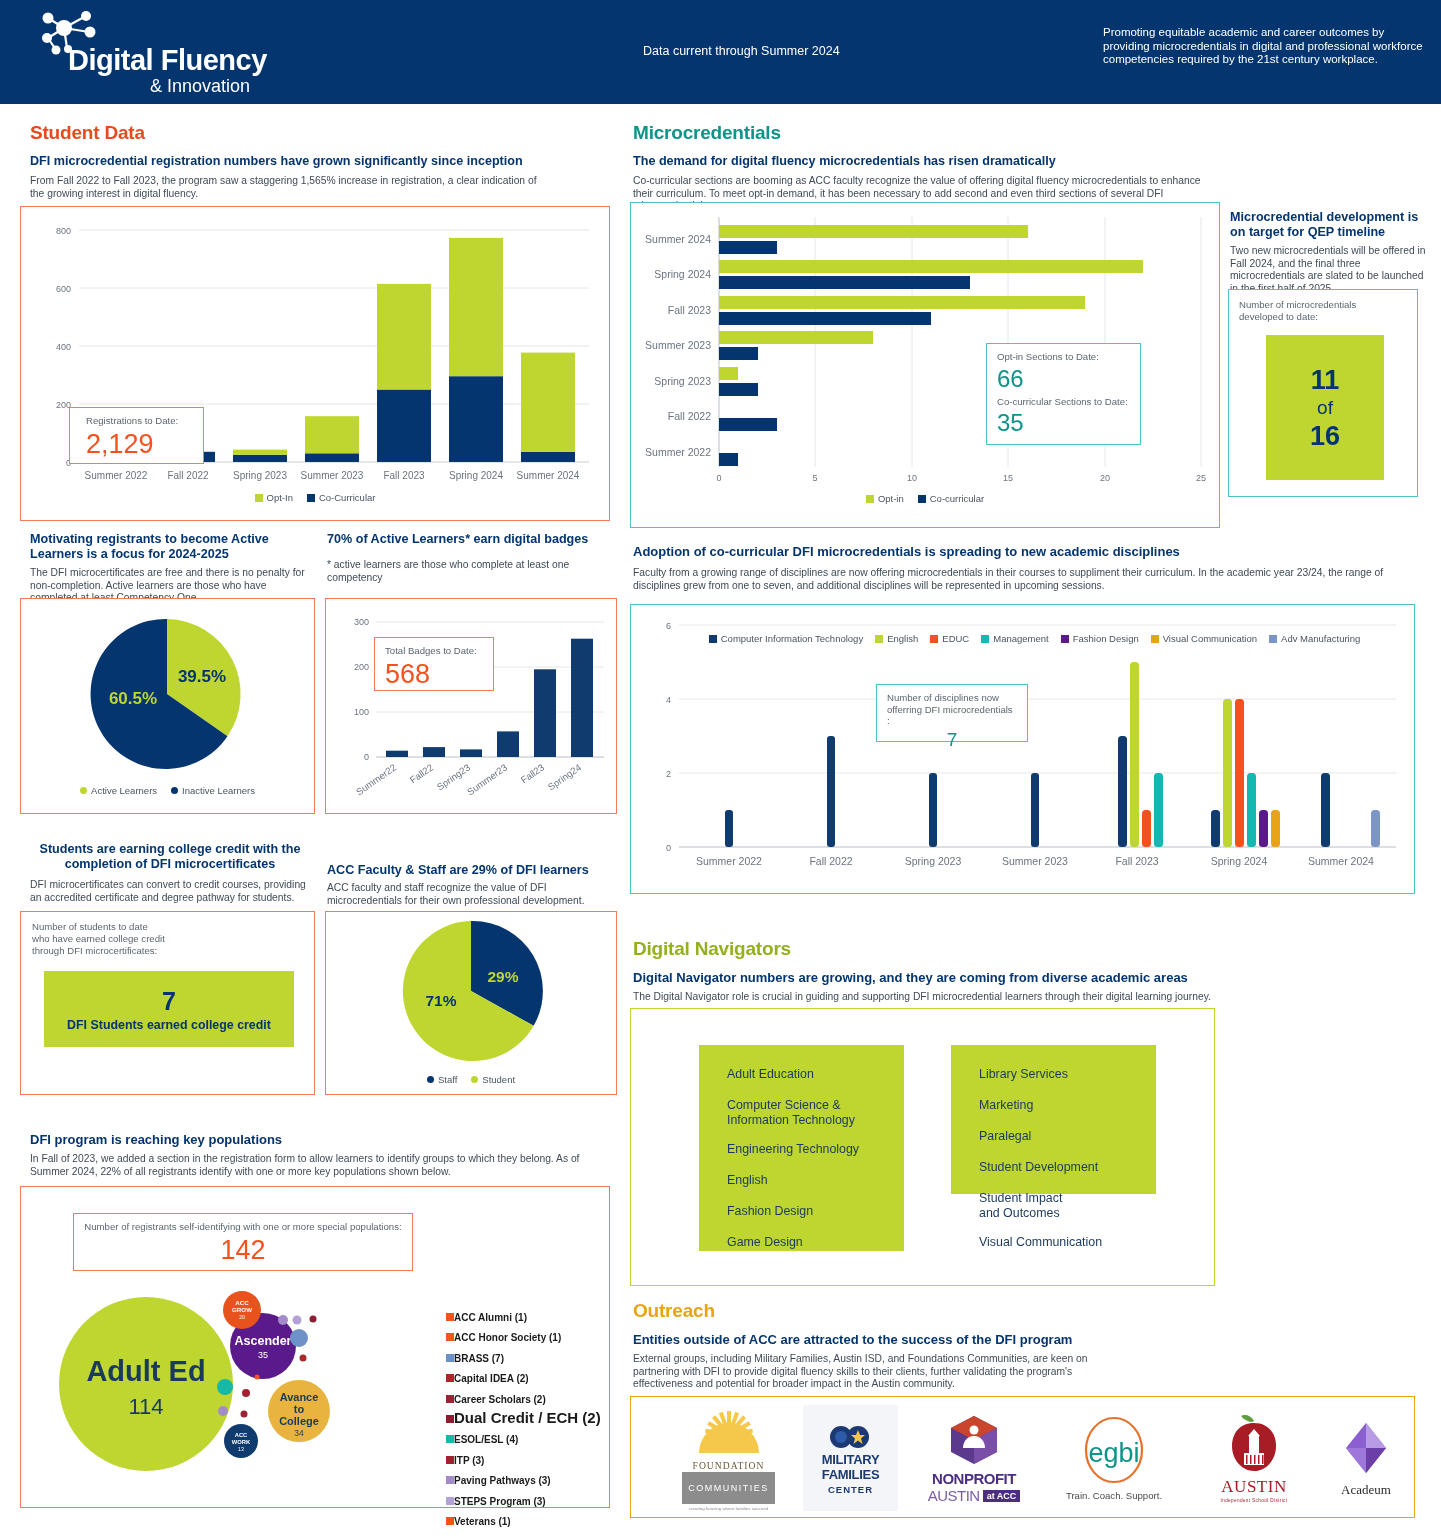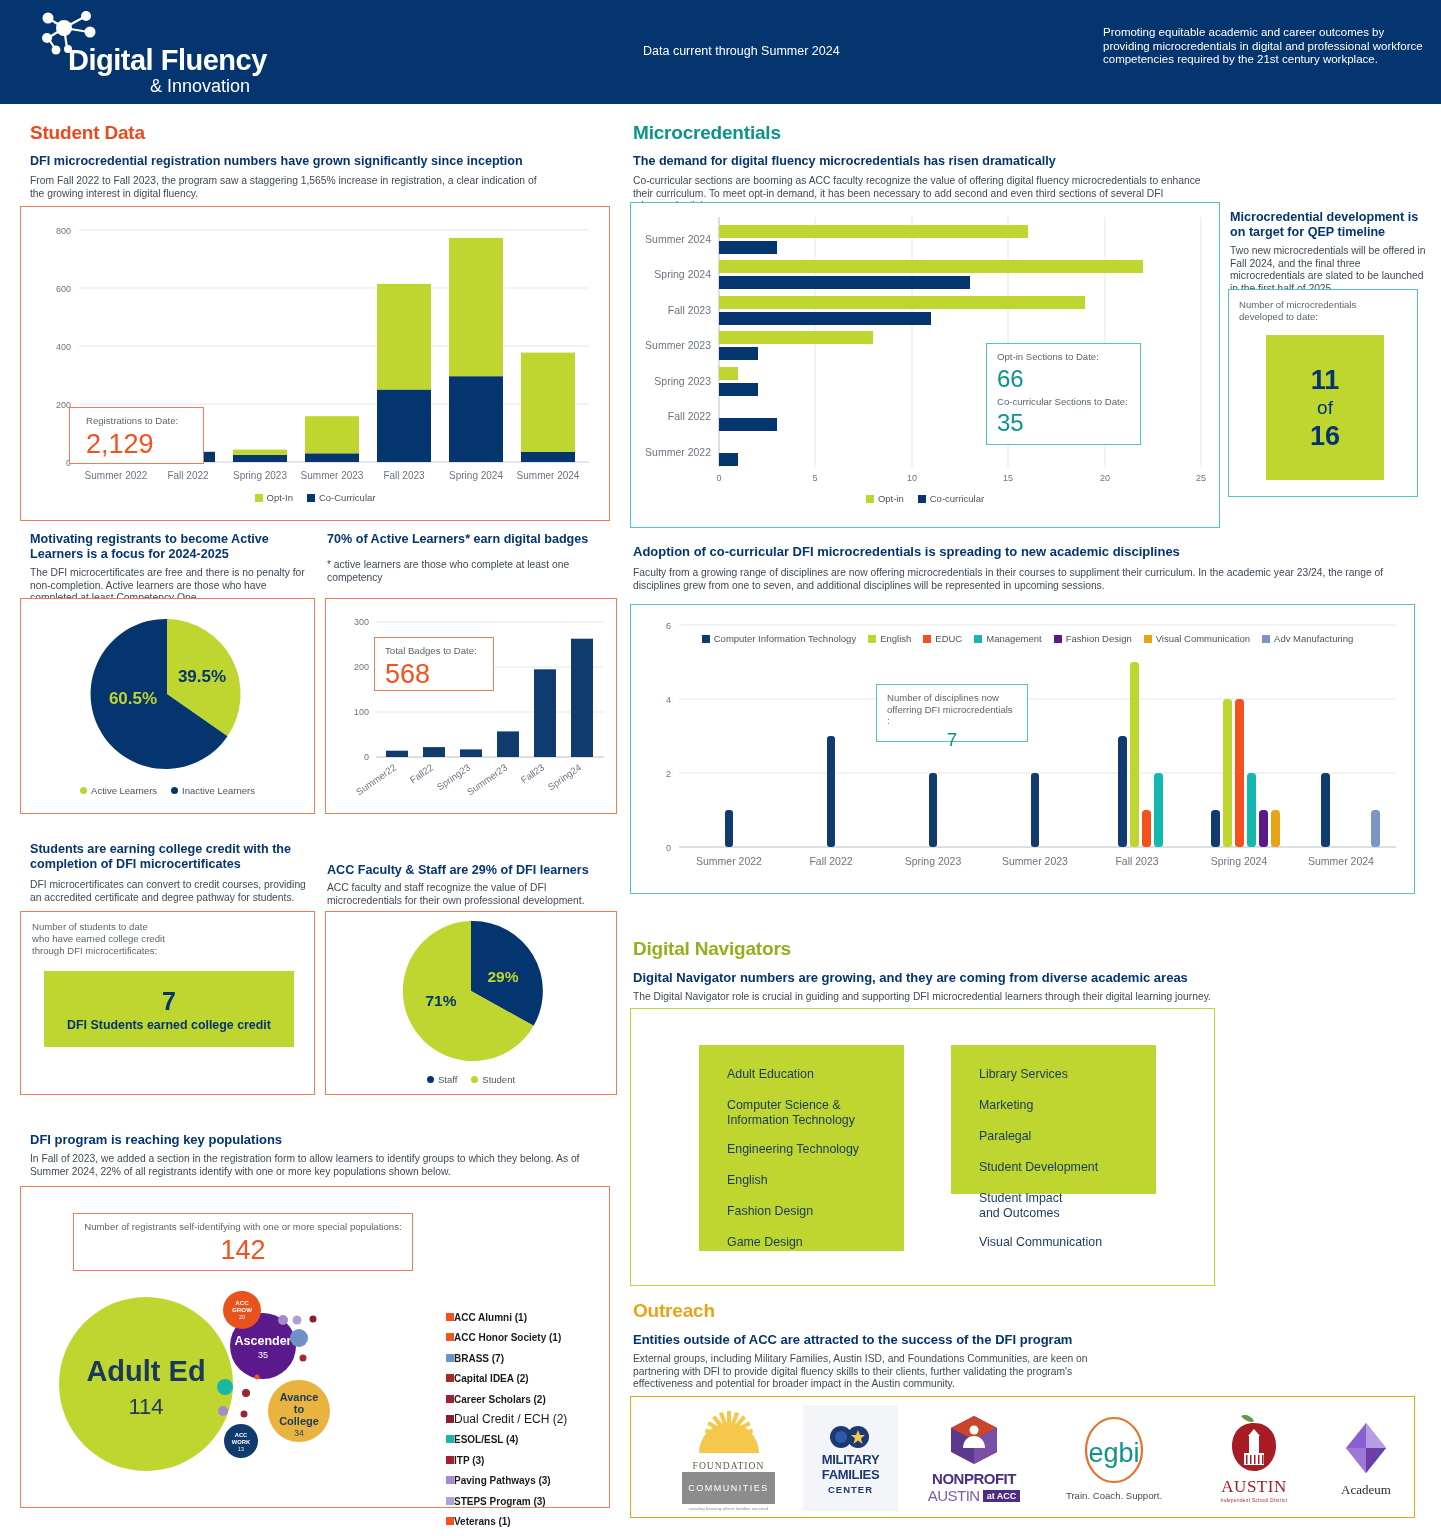--- a/index.html
+++ b/index.html
@@ -212,21 +212,21 @@
       <text class="axis-lbl" x="182" y="170" transform="rotate(-35 182 170)" text-anchor="end" style="font-size:9.5px">Summer23</text>
       <text class="axis-lbl" x="219" y="170" transform="rotate(-35 219 170)" text-anchor="end" style="font-size:9.5px">Fall23</text>
       <text class="axis-lbl" x="256" y="170" transform="rotate(-35 256 170)" text-anchor="end" style="font-size:9.5px">Spring24</text>
     </svg>
     <div class="callout abs" style="left:48px; top:38px; width:120px; height:54px;">
       <div class="clabel">Total Badges to Date:</div>
       <div class="cnum">568</div>
     </div>
   </div>
 
-  <div class="hdl abs" style="left:30px; top:738px; width:280px;">Students are earning college credit with the completion of DFI microcertificates</div>
+  <div class="hdl abs" style="left:30px; top:738px; width:280px;text-align:center;">Students are earning college credit with the completion of DFI microcertificates</div>
   <div class="sub abs" style="left:30px; top:772px; width:280px;">DFI microcertificates can convert to credit courses, providing an accredited certificate and degree pathway for students.</div>
 
   <div class="hdl abs" style="left:327px; top:759px; width:290px;">ACC Faculty &amp; Staff are 29% of DFI learners</div>
   <div class="sub abs" style="left:327px; top:775px; width:290px;">ACC faculty and staff recognize the value of DFI microcredentials for their own professional development.</div>
 
   <div class="panel abs" style="left:20px; top:807px; width:295px; height:184px;">
     <div class="clabel abs" style="left:11px; top:9px; width:240px; white-space:pre-line; color:#5b6670; font-size:9.6px; line-height:11.8px;">Number of students to date
 who have earned college credit
 through DFI microcertificates:</div>
     <div class="greenbox abs" style="left:23px; top:59px; width:250px; height:76px;">
@@ -298,21 +298,21 @@
       <circle cx="172" cy="132" r="5" fill="#A38BC8"></circle>
       <circle cx="193" cy="135" r="3.5" fill="#9B2335"></circle>
       <circle cx="206" cy="98" r="2.5" fill="#F4511E"></circle>
     </svg>
     <div class="abs" style="left:425px; top:120px; width:170px;">
       <div class="li" style="margin-bottom:2.4px;"><i class="sw" style="background:#F4511E"></i><span style="font-size:10px;color:#1a1a1a;font-weight:600">ACC Alumni (1)</span></div>
       <div class="li" style="margin-bottom:2.4px;"><i class="sw" style="background:#EE5722"></i><span style="font-size:10px;color:#1a1a1a;font-weight:600">ACC Honor Society (1)</span></div>
       <div class="li" style="margin-bottom:2.4px;"><i class="sw" style="background:#6E92C8"></i><span style="font-size:10px;color:#1a1a1a;font-weight:600">BRASS (7)</span></div>
       <div class="li" style="margin-bottom:2.4px;"><i class="sw" style="background:#A52A2A"></i><span style="font-size:10px;color:#1a1a1a;font-weight:600">Capital IDEA (2)</span></div>
       <div class="li" style="margin-bottom:2.4px;"><i class="sw" style="background:#9B2335"></i><span style="font-size:10px;color:#1a1a1a;font-weight:600">Career Scholars (2)</span></div>
-      <div class="li" style="margin-bottom:2.4px;"><i class="sw" style="background:#8B1E2E"></i><span style="font-size:12px;color:#1a1a1a;font-weight:400">Dual Credit / ECH (2)</span></div>
+      <div class="li" style="margin-bottom:2.4px;"><i class="sw" style="background:#8B1E2E"></i><span style="font-size:15px;color:#1a1a1a;font-weight:700">Dual Credit / ECH (2)</span></div>
       <div class="li" style="margin-bottom:2.4px;"><i class="sw" style="background:#17B8A6"></i><span style="font-size:10px;color:#1a1a1a;font-weight:600">ESOL/ESL (4)</span></div>
       <div class="li" style="margin-bottom:2.4px;"><i class="sw" style="background:#A22230"></i><span style="font-size:10px;color:#1a1a1a;font-weight:600">ITP (3)</span></div>
       <div class="li" style="margin-bottom:2.4px;"><i class="sw" style="background:#A38BC8"></i><span style="font-size:10px;color:#1a1a1a;font-weight:600">Paving Pathways (3)</span></div>
       <div class="li" style="margin-bottom:2.4px;"><i class="sw" style="background:#B3A0D4"></i><span style="font-size:10px;color:#1a1a1a;font-weight:600">STEPS Program (3)</span></div>
       <div class="li" style="margin-bottom:2.4px;"><i class="sw" style="background:#F4511E"></i><span style="font-size:10px;color:#1a1a1a;font-weight:600">Veterans (1)</span></div>
     </div>
   </div>
 </div>
 
 <div id="col-right">
@@ -392,21 +392,21 @@
       <div style="font-size:27px; font-weight:bold; line-height:32px;">11</div>
       <div style="font-size:19px; line-height:24px;">of</div>
       <div style="font-size:27px; font-weight:bold; line-height:32px;">16</div>
     </div>
   </div>
 
   <div class="hdl abs" style="left:8px; top:440px; width:790px; font-size:13px;">Adoption of co-curricular DFI microcredentials is spreading to new academic disciplines</div>
   <div class="sub abs" style="left:8px; top:460px; width:770px;">Faculty from a growing range of disciplines are now offering microcredentials in their courses to suppliment their curriculum. In the academic year 23/24, the range of disciplines grew from one to seven, and additional disciplines will be represented in upcoming sessions.</div>
 
   <div class="panel teal abs" style="left:5px; top:500px; width:785px; height:290px;">
-    <div class="legend abs" style="left:4px; top:28px; width:785px; gap:12px;">
+    <div class="legend abs" style="left:11px; top:28px; width:785px; gap:12px;">
       <span class="li">
           <i class="sw" style="background:#103B6F"></i>
           <span>Computer Information Technology</span>
         </span>
       <span class="li">
           <i class="sw" style="background:#BED62F"></i>
           <span>English</span>
         </span>
       <span class="li">
           <i class="sw" style="background:#F4511E"></i>

